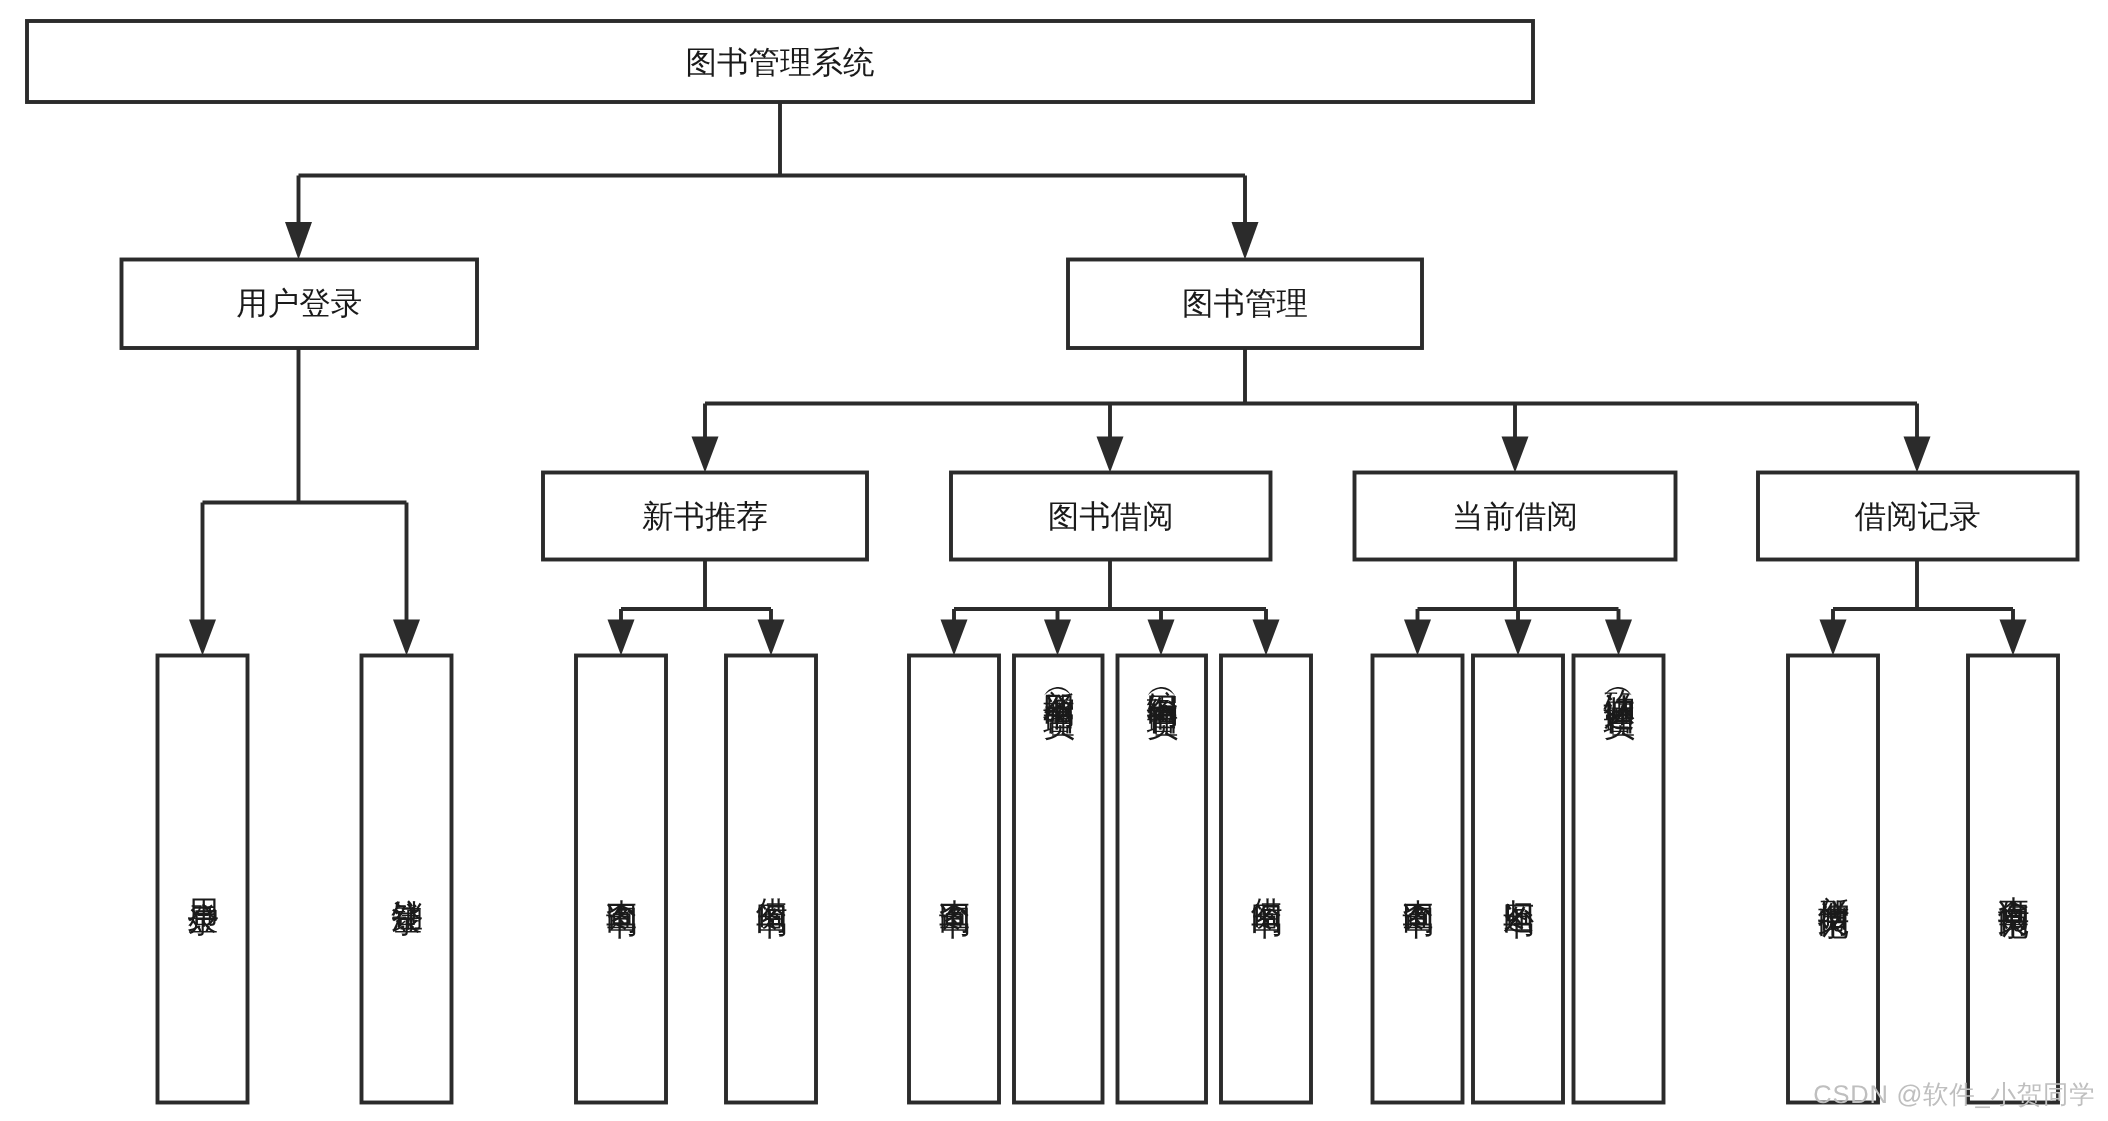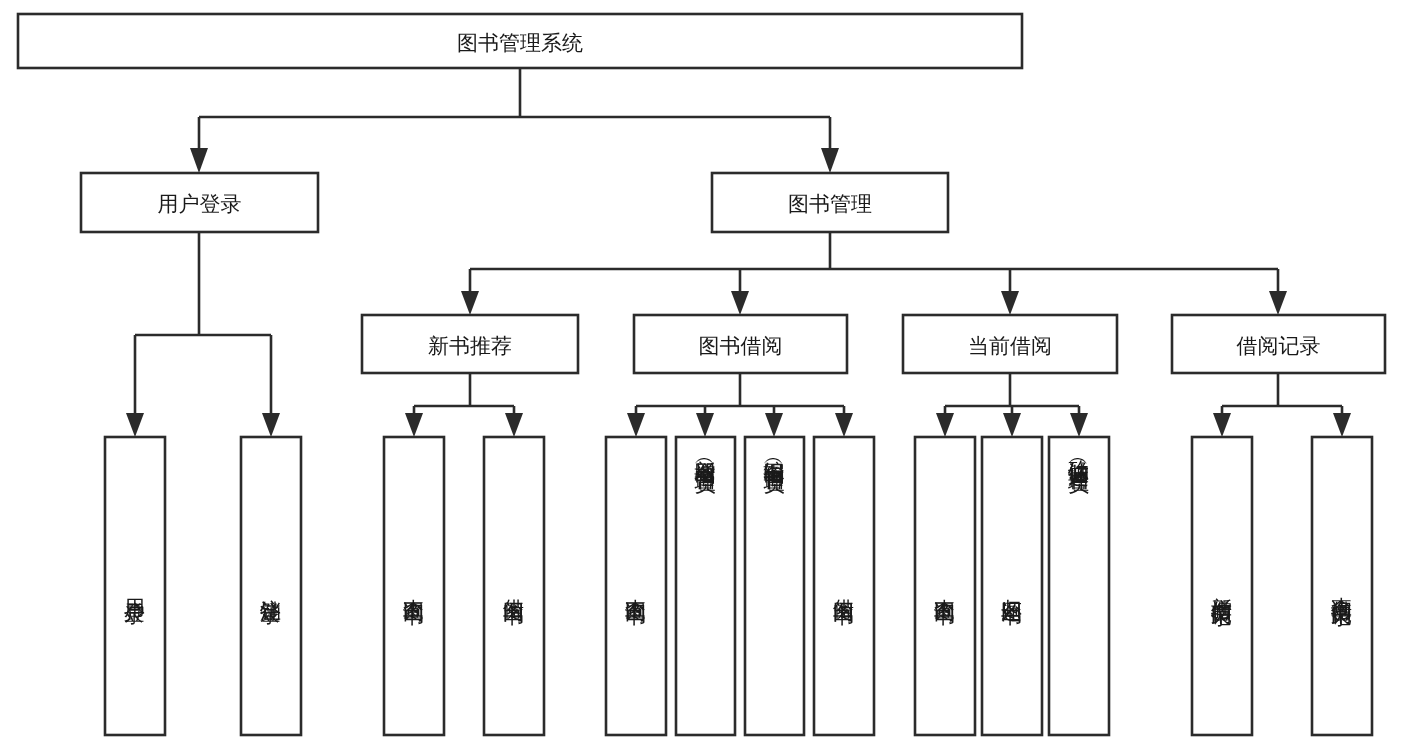--- a/index.html
+++ b/index.html
@@ -238,13 +238,14 @@
     <span class="leaf-label" style="margin-top:6px;">确认归还（管理员）</span>
   </div>
 
   <div class="leaf-label-wrap" style="left:1192px; top:437px; width:60px; height:298px;">
     <span class="leaf-label">新增借阅记录</span>
   </div>
   <div class="leaf-label-wrap" style="left:1312px; top:437px; width:60px; height:298px;">
     <span class="leaf-label">查询借阅记录</span>
   </div>
 
+  <div class="watermark">CSDN @软件_小贺同学</div>
 </div>
 
 </body></html>

